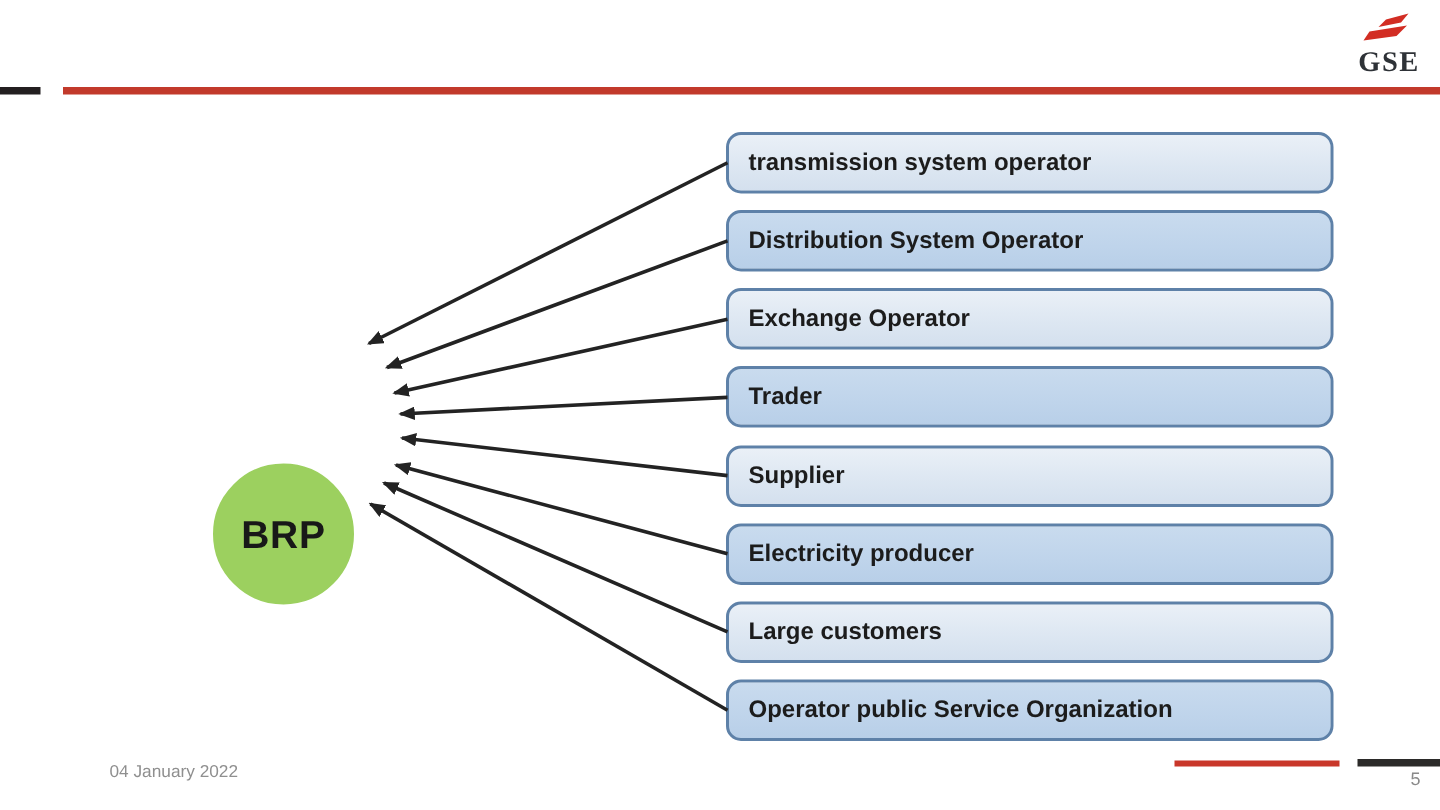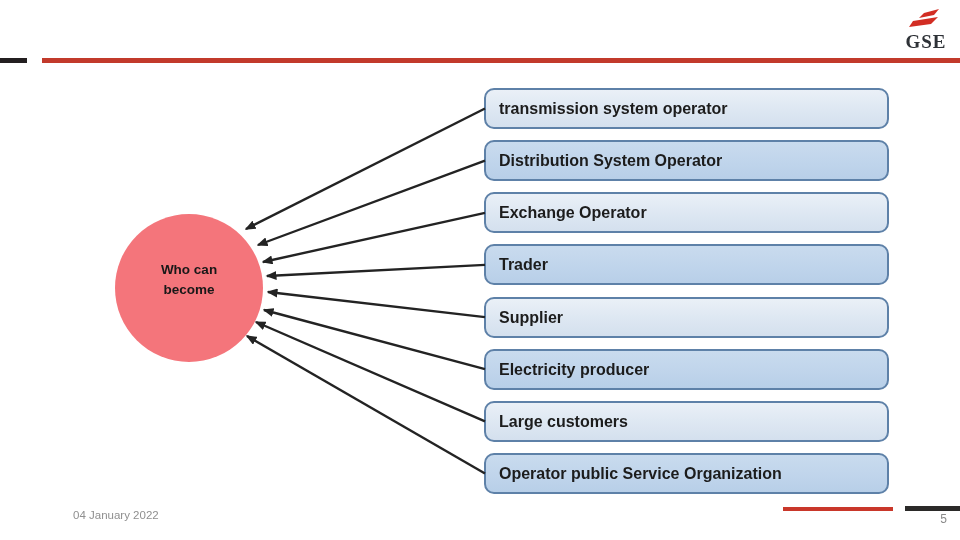--- a/index.html
+++ b/index.html
@@ -67,22 +67,22 @@
   <div class="rule-red"></div>
 
   <div class="logo">
     <svg width="36" height="23" viewBox="0 0 36 23">
       <polygon points="16,5 31,1 26,7 11,10" fill="#d22d23"></polygon>
       <polygon points="5,13 30,9 23,16 1,19" fill="#d22d23"></polygon>
     </svg>
     <div class="logo-text">GSE</div>
   </div>
 
-  <div class="circle-red">
-    <div class="clabel">Who can become</div>
+  <div class="circle-green">
+    <div class="clabel">BRP</div>
   </div>
 
   <div>
       <div class="role-box light" style="top: 88px;">
         <span>transmission system operator</span>
       </div>
       <div class="role-box dark" style="top: 140px;">
         <span>Distribution System Operator</span>
       </div>
       <div class="role-box light" style="top: 192px;">

